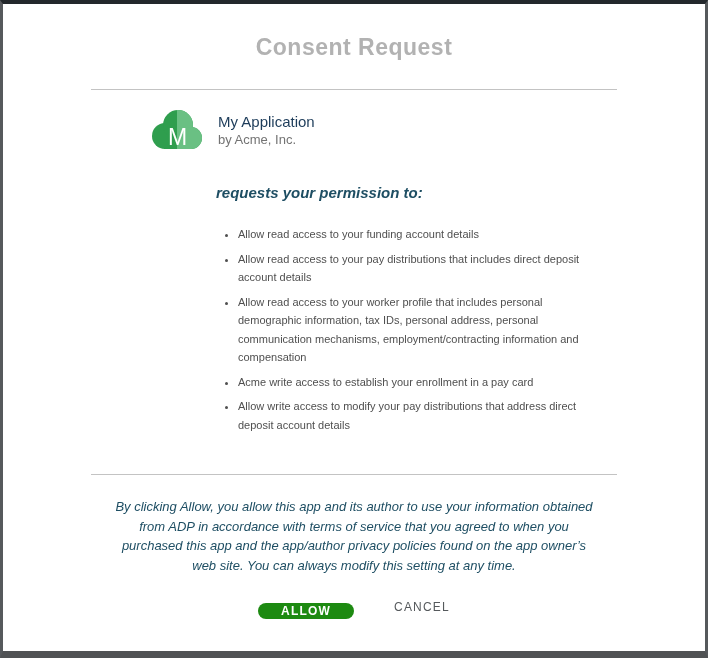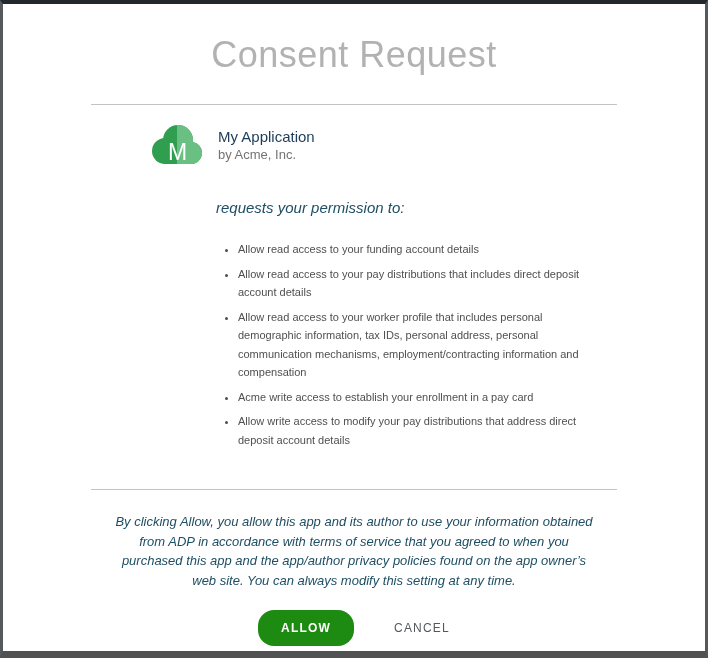--- a/index.html
+++ b/index.html
@@ -12,22 +12,22 @@
     border-left: 3px solid #56595c;
     border-right: 3px solid #56595c;
     border-top: 4px solid #23282c;
     border-bottom: 7px solid #505254;
     overflow: hidden;
   }
 
   .dialog-title {
     margin-top: 30px;
     text-align: center;
-    font-size: 36px;
-    font-weight: 400;
+    font-size: 23px;
+    font-weight: 700;
     letter-spacing: 0.5px;
     color: #b2b2b2;
   }
 
   .rule {
     width: 526px;
     margin: 0 auto;
     border: none;
     border-top: 1px solid #c3c3c3;
   }
@@ -51,20 +51,21 @@
     font-size: 13px;
     color: #737373;
     line-height: 18px;
   }
 
   .permission-heading {
     margin: 30px 0 0 213px;
     font-size: 15px;
     font-style: italic;
     color: #1e4e63;
+    font-weight: bold;
   }
 
   .permissions-list {
     margin: 24px 0 0 213px;
     padding-left: 22px;
     width: 370px;
     list-style: disc outside;
   }
   .permissions-list li {
     font-size: 11px;
@@ -91,23 +92,24 @@
     align-items: center;
   }
   .allow-button {
     border: none;
     background: #1d8a11;
     color: #ffffff;
     font-family: "Liberation Sans", sans-serif;
     font-size: 12px;
     font-weight: 700;
     letter-spacing: 1.2px;
-    padding: 11px 23px;
+    padding: 1px 23px;
     border-radius: 16px;
     cursor: pointer;
+    margin-top: 8px;
   }
   .cancel-button {
     border: none;
     background: transparent;
     color: #55595c;
     font-family: "Liberation Sans", sans-serif;
     font-size: 12px;
     font-weight: 500;
     letter-spacing: 1.2px;
     margin-left: 40px;

